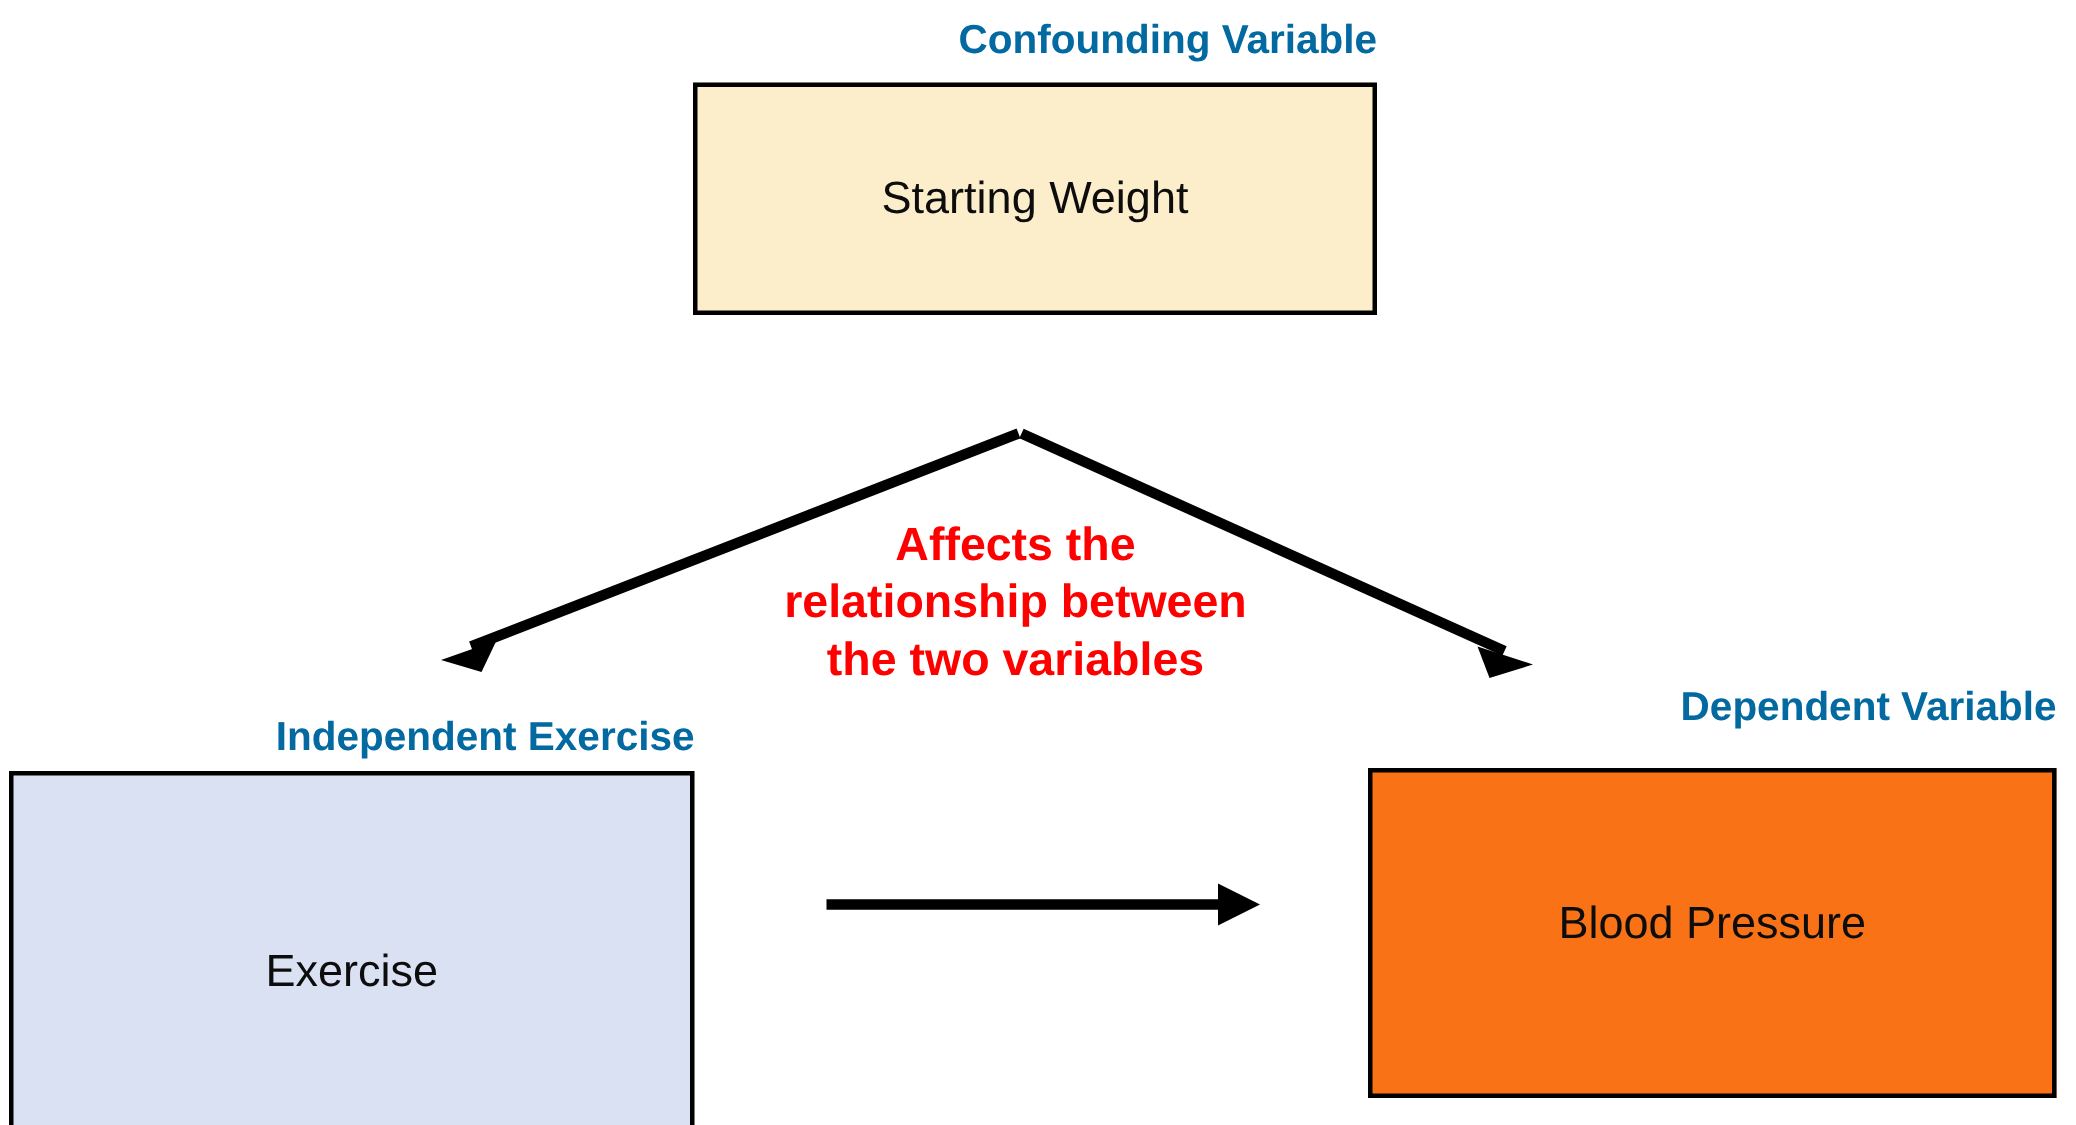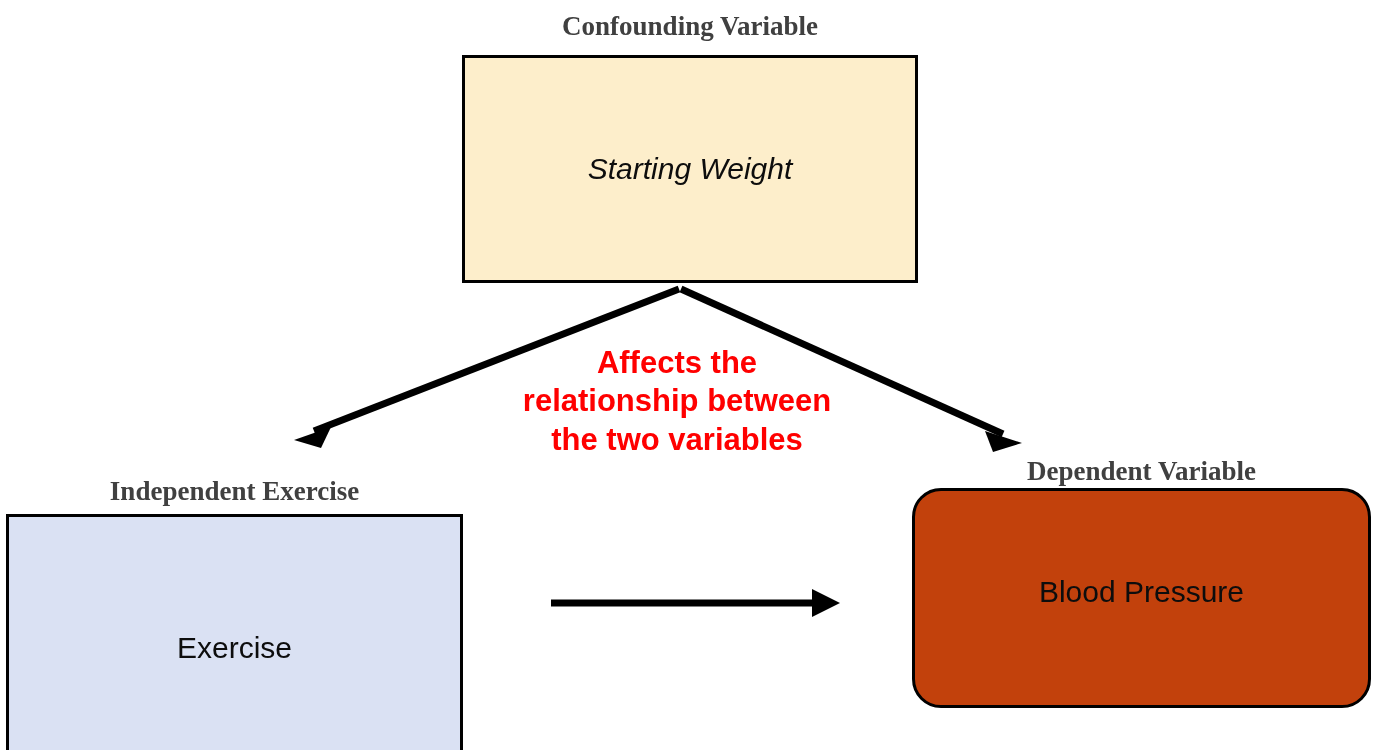--- a/index.html
+++ b/index.html
@@ -35,54 +35,52 @@
     color: #0d0d0d;
     line-height: 1;
     text-align: center;
     white-space: nowrap;
   }
 
   #box-confounding {
     left: 462px;
     top: 55px;
     width: 456px;
-    height: 228px;
+    height: 155px;
     background: #FDEECB;
-    font-style: italic;
   }
   #box-independent {
     left: 6px;
     top: 514px;
     width: 457px;
     height: 268px;
     background: #DAE1F3;
   }
   #box-dependent {
     left: 912px;
-    top: 488px;
+    top: 512px;
     width: 459px;
     height: 220px;
-    background: #c2410c;
-    border-radius: 29px;
+    background: #f97316;
   }
   
   #box-confounding .box-label-text { transform: translateY(0px); }
   #box-independent .box-label-text { transform: translateY(0px); }
   #box-dependent  .box-label-text { transform: translateY(-6px); }
 
   
   .heading {
     position: absolute;
-    font-family: Liberation Serif, serif;
+    font-family: Liberation Sans, sans-serif;
     font-size: 27px;
     font-weight: bold;
-    color: #404040;
+    color: #0369a1;
     line-height: 1;
     white-space: nowrap;
-    text-align: center;
+    text-align: right;
   }
   #heading-confounding {
     left: 462px;
     top: 13px;
     width: 456px;
   }
   #heading-independent {
     left: 6px;
     top: 478px;
     width: 457px;

